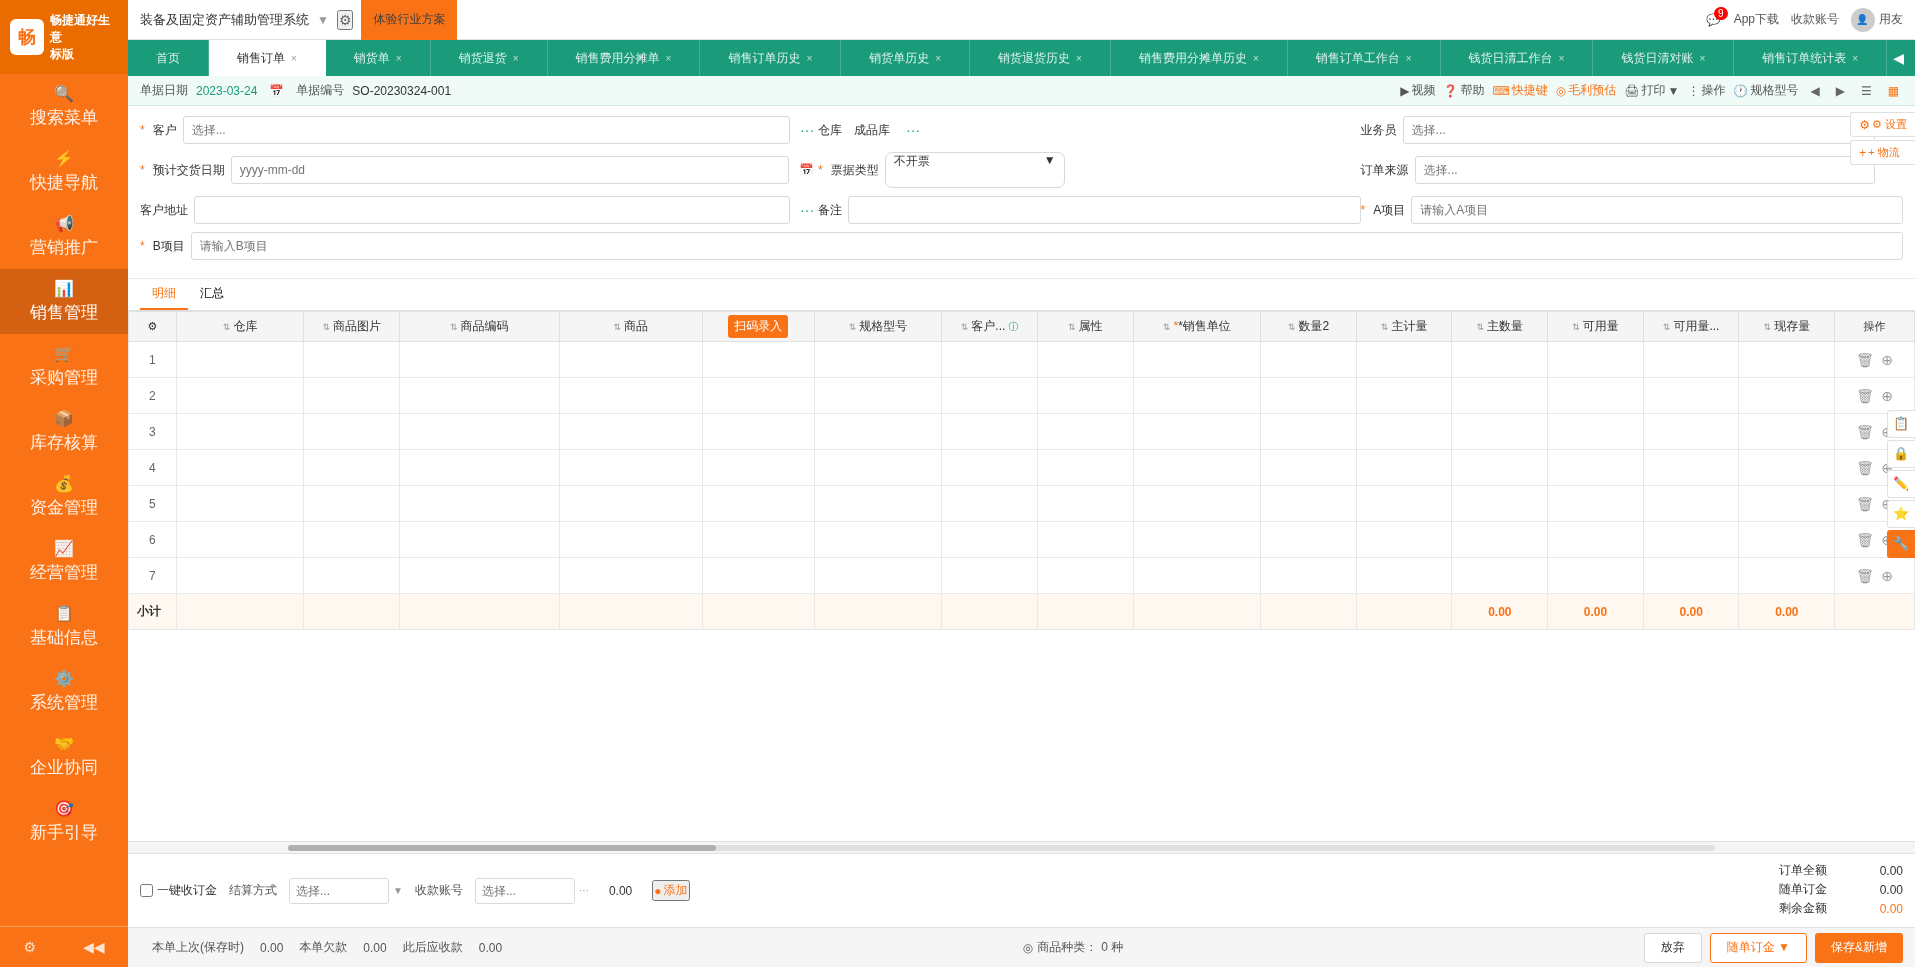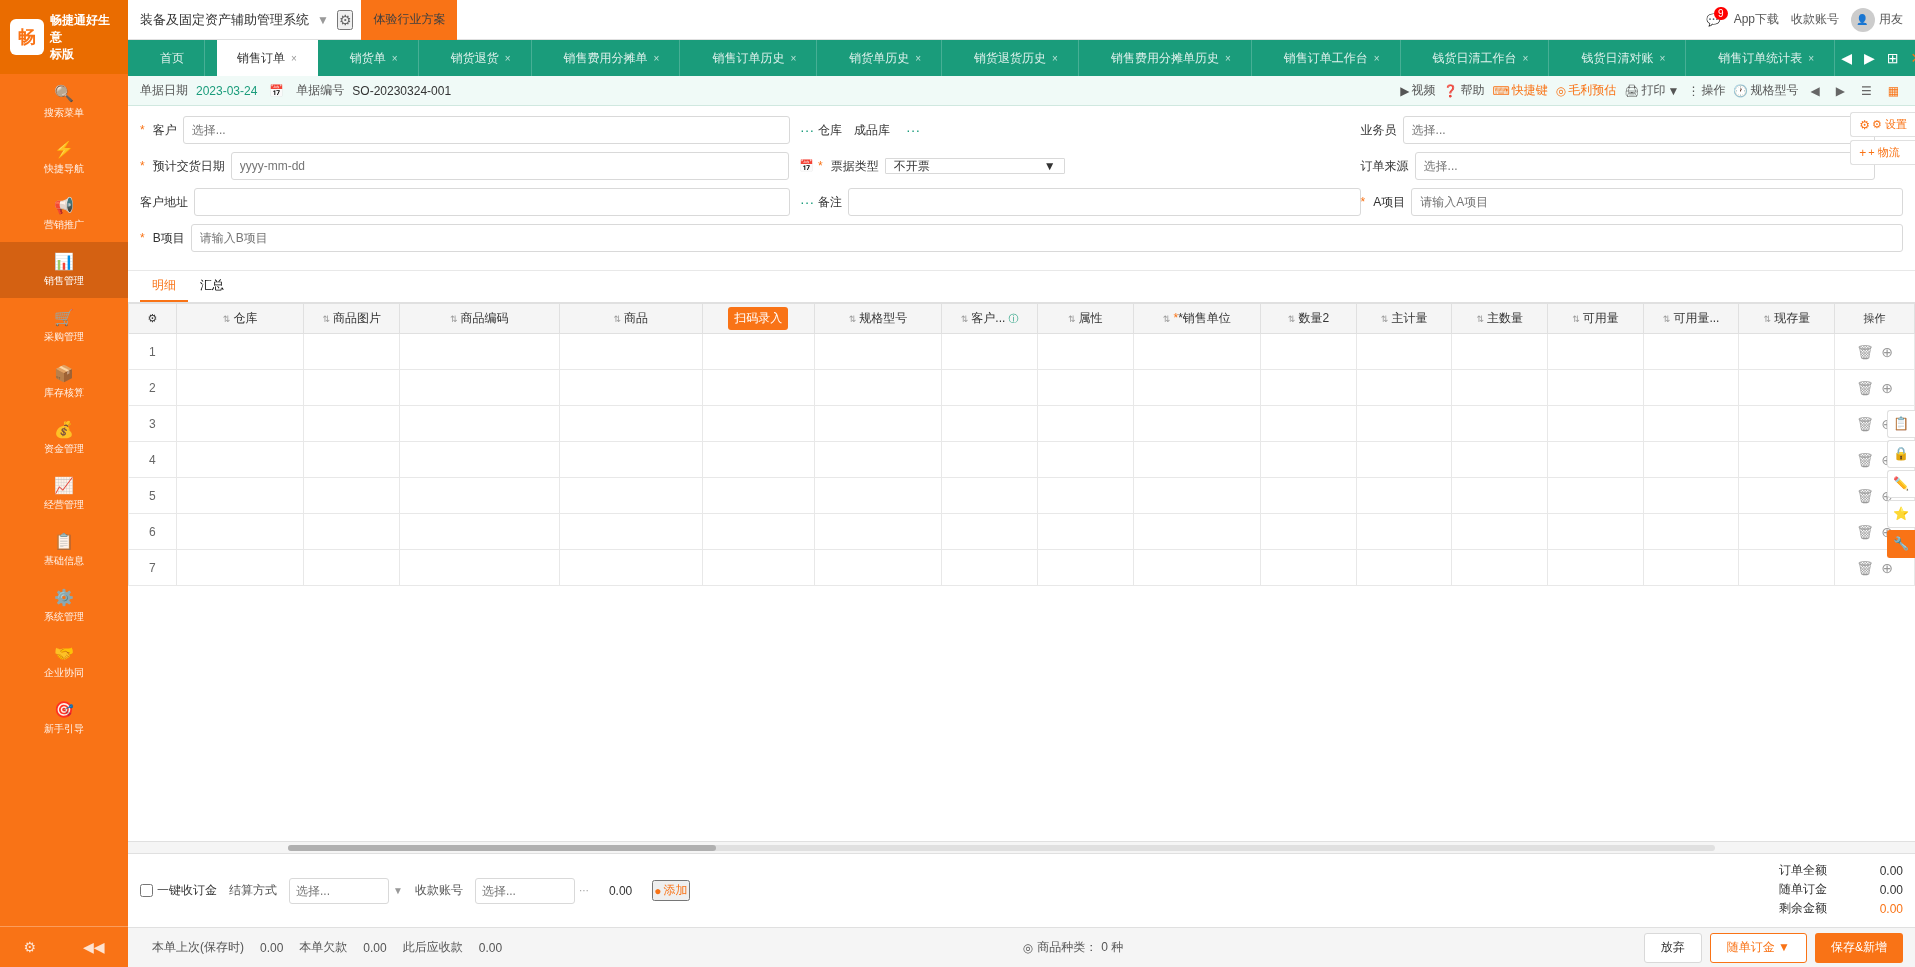--- a/index.html
+++ b/index.html
@@ -7,21 +7,21 @@
 
     
     .sidebar { width: 128px; background: #f97316; display: flex; flex-direction: column; align-items: center; padding-top: 0; flex-shrink: 0; }
     .sidebar-logo { width: 100%; background: #ea6c00; padding: 12px 10px; display: flex; align-items: center; gap: 6px; color: white; font-size: 14px; font-weight: bold; }
     .sidebar-logo .logo-icon { width: 36px; height: 36px; background: white; border-radius: 6px; display: flex; align-items: center; justify-content: center; color: #f97316; font-size: 18px; font-weight: bold; }
     .sidebar-logo .logo-text { font-size: 12px; color: white; line-height: 1.4; }
     .sidebar-menu { width: 100%; flex: 1; overflow-y: auto; }
     .sidebar-item { display: flex; flex-direction: column; align-items: center; padding: 10px 0; cursor: pointer; color: rgba(255,255,255,0.9); gap: 3px; }
     .sidebar-item.active { background: rgba(0,0,0,0.15); color: white; }
     .sidebar-item .si-icon { font-size: 16px; }
-    .sidebar-item .si-label { font-size: 10px; }
+    .sidebar-item .si-label { font-size: 17px; }
     .sidebar-bottom { width: 100%; padding: 8px 0; border-top: 1px solid rgba(255,255,255,0.3); display: flex; justify-content: space-around; }
     .sidebar-bottom-btn { color: rgba(255,255,255,0.8); cursor: pointer; font-size: 14px; padding: 4px; }
 
     
     .main { flex: 1; display: flex; flex-direction: column; overflow: hidden; }
 
     
     .topbar { height: 40px; background: #fff; display: flex; align-items: center; justify-content: space-between; padding: 0 12px; border-bottom: 1px solid #e0e0e0; }
     .topbar-left { display: flex; align-items: center; gap: 8px; }
     .topbar-title { font-size: 13px; color: #333; }
@@ -29,21 +29,21 @@
     .topbar-gear { color: #666; cursor: pointer; font-size: 14px; }
     .topbar-btn { background: #f97316; color: #404040; border: none; border-radius: 4px; padding: 16px 12px; cursor: pointer; font-size: 12px; }
     .topbar-right { display: flex; align-items: center; gap: 12px; color: #555; font-size: 12px; }
     .topbar-badge { position: relative; }
     .topbar-badge .badge { position: absolute; top: -6px; right: -6px; background: red; color: white; border-radius: 8px; padding: 1px 4px; font-size: 10px; }
     .topbar-user { display: flex; align-items: center; gap: 4px; cursor: pointer; }
     .user-avatar { width: 24px; height: 24px; background: #ccc; border-radius: 50%; display: flex; align-items: center; justify-content: center; font-size: 10px; color: white; }
 
     
     .tabbar { height: 36px; background: #1a9c7b; display: flex; align-items: center; padding: 0 0; overflow: hidden; }
-    .tab-item { height: 45px; padding: 0 20px; display: flex; align-items: center; gap: 4px; cursor: pointer; color: rgba(255,255,255,0.85); white-space: nowrap; border-right: 1px solid rgba(255,255,255,0.2); font-size: 12px; flex-shrink: 0; margin-left: 12px; }
+    .tab-item { height: 45px; padding: 0 28px; display: flex; align-items: center; gap: 4px; cursor: pointer; color: rgba(255,255,255,0.85); white-space: nowrap; border-right: 1px solid rgba(255,255,255,0.2); font-size: 12px; flex-shrink: 0; }
     .tab-item.active { background: white; color: #333; }
     .tab-item .tab-close { color: rgba(255,255,255,0.7); font-size: 10px; margin-left: 2px; }
     .tab-item.active .tab-close { color: #999; }
     .tab-nav-btn { color: white; padding: 0 6px; cursor: pointer; font-size: 14px; }
 
     
     .content { flex: 1; overflow: hidden; display: flex; flex-direction: column; background: white; }
 
     
     .toolbar { background: #f0faf7; border-bottom: 1px solid #d0e8e0; padding: 6px 12px; display: flex; align-items: center; justify-content: space-between; flex-shrink: 0; }
@@ -54,21 +54,21 @@
     .toolbar-btn-small { border: none; background: none; cursor: pointer; color: #555; font-size: 12px; display: flex; align-items: center; gap: 2px; }
     .toolbar-btn-orange { color: #f97316; background: none; border: none; cursor: pointer; font-size: 12px; display: flex; align-items: center; gap: 2px; }
 
     
     .form-area { padding: 10px 12px; border-bottom: 1px solid #e8e8e8; flex-shrink: 0; }
     .form-row { display: flex; align-items: center; gap: 0; margin-bottom: 8px; }
     .form-field { display: flex; align-items: center; gap: 6px; flex: 1; }
     .form-label { color: #333; font-size: 12px; white-space: nowrap; }
     .required-dot { color: #f97316; margin-right: 2px; }
     .form-input { height: 28px; border: 1px solid #d9d9d9; border-radius: 3px; padding: 0 8px; font-size: 12px; color: #999; flex: 1; min-width: 80px; background: white; }
-    .form-select { height: 16px; border: 1px solid #d9d9d9; border-radius: 1px; padding: 0 8px; font-size: 12px; color: #333; width: 150px; background: white; display: flex; align-items: center; justify-content: space-between; cursor: pointer; }
+    .form-select { height: 36px; border: 1px solid #d9d9d9; border-radius: 7px; padding: 0 8px; font-size: 12px; color: #333; width: 150px; background: white; display: flex; align-items: flex-start; justify-content: space-between; cursor: pointer; }
     .dots-btn { color: #1a9c7b; font-size: 14px; cursor: pointer; padding: 0 4px; }
 
     
     .detail-tabs { display: flex; align-items: center; gap: 0; padding: 0 12px; border-bottom: 1px solid #e0e0e0; flex-shrink: 0; background: white; }
     .detail-tab { padding: 6px 12px; cursor: pointer; font-size: 13px; border-bottom: 2px solid transparent; }
     .detail-tab.active { color: #f97316; border-bottom-color: #f97316; }
 
     
     .table-container { flex: 1; overflow: auto; }
     table { width: 100%; border-collapse: collapse; table-layout: fixed; }
@@ -589,20 +589,39 @@
             <td></td>
             <td></td>
             <td></td>
             <td></td>
             <td>
               <span class="delete-btn">🗑</span>
               <span class="copy-btn">⊕</span>
             </td>
           </tr>
 
+          <tr class="subtotal-row">
+            <td colspan="1" class="subtotal-label" style="color:#333; font-weight:bold; text-align:left; padding-left:8px;">小计</td>
+            <td></td>
+              <td></td>
+              <td></td>
+              <td></td>
+              <td></td>
+              <td></td>
+              <td></td>
+              <td></td>
+              <td></td>
+            <td style="font-weight:bold; color:#f97316;"></td>
+            <td></td>
+            <td style="font-weight:bold; color:#f97316;">0.00</td>
+            <td style="font-weight:bold; color:#f97316;">0.00</td>
+            <td style="font-weight:bold; color:#f97316;">0.00</td>
+            <td style="font-weight:bold; color:#f97316;">0.00</td>
+            <td></td>
+          </tr>
         </tbody>
       </table>
     </div>
 
     <div class="scroll-row">
       <div class="scroll-track">
         <div class="scroll-thumb"></div>
       </div>
     </div>
 

